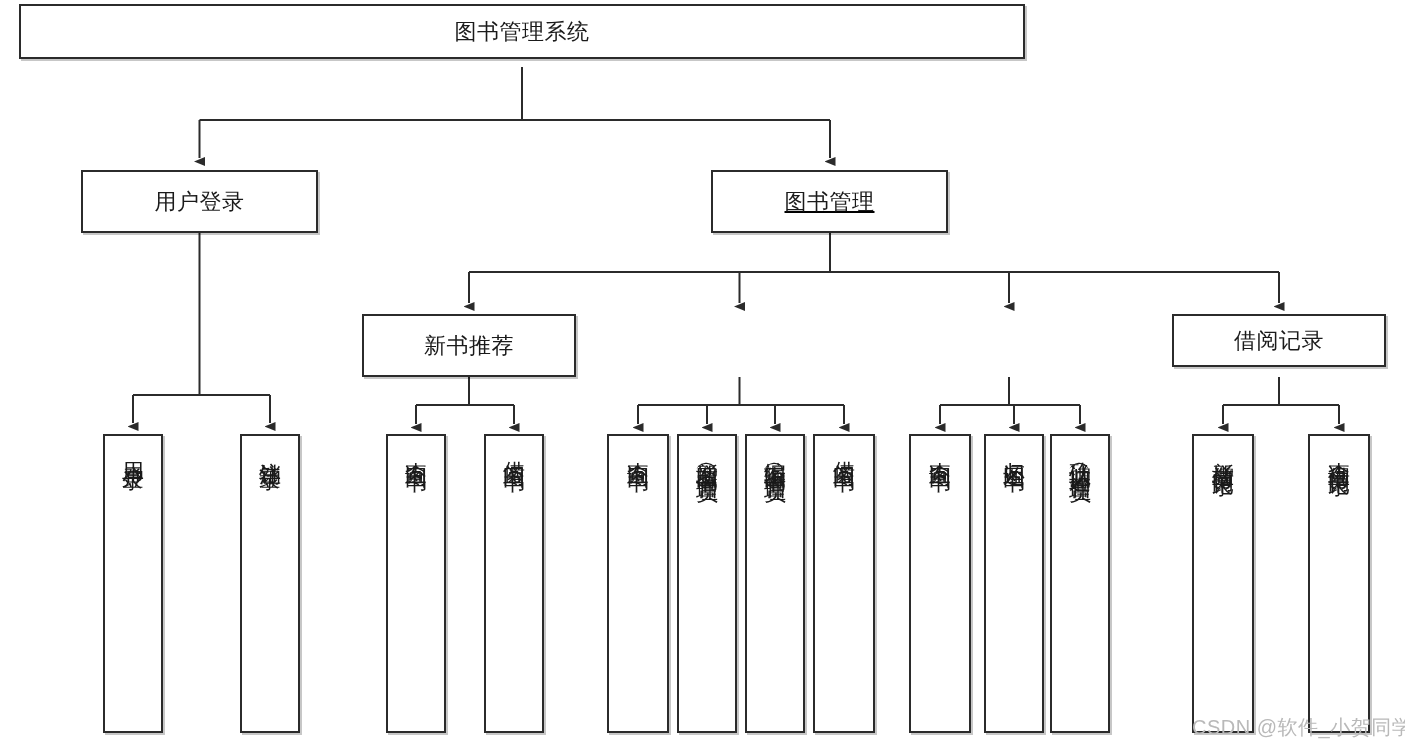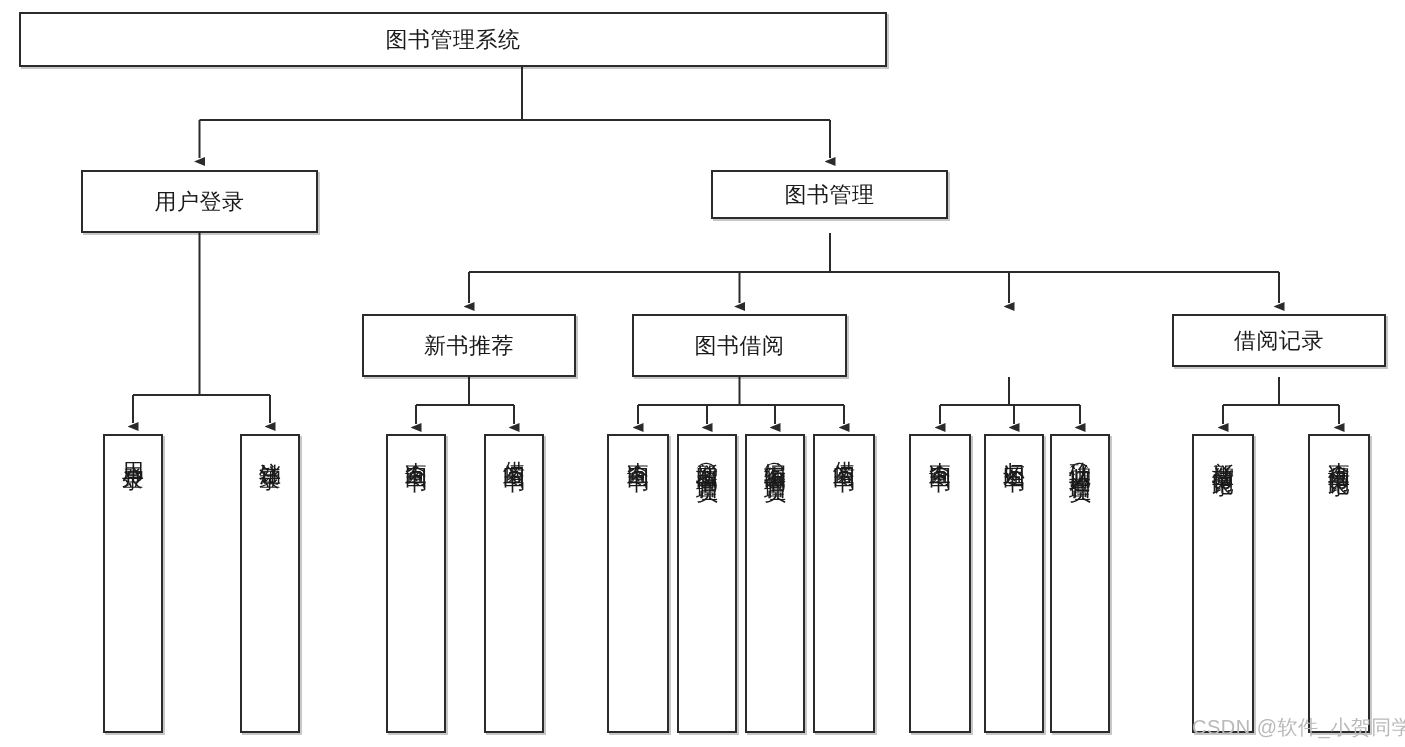--- a/index.html
+++ b/index.html
@@ -114,36 +114,33 @@
       <path d="M1014,405 L1014,424" marker-end="url(#arrowhead)"></path>
       <path d="M1080,405 L1080,424" marker-end="url(#arrowhead)"></path>
 
       <path d="M1279,377 L1279,405"></path>
       <path d="M1223,405 L1339,405"></path>
       <path d="M1223,405 L1223,424" marker-end="url(#arrowhead)"></path>
       <path d="M1339,405 L1339,424" marker-end="url(#arrowhead)"></path>
     </g>
   </svg>
 
-  <div class="node-box" style="left:19px; top:12px; width:868px; height:55px;">
+  <div class="node-box" style="left:19px; top:4px; width:1006px; height:55px;">
     <span class="node-label-h">图书管理系统</span>
   </div>
 
   <div class="node-box" style="left:81px; top:170px; width:237px; height:63px;">
     <span class="node-label-h">用户登录</span>
   </div>
-  <div class="node-box" style="left:711px; top:170px; width:237px; height:49px;">
+  <div class="node-box" style="left:711px; top:170px; width:237px; height:63px;text-decoration:underline;">
     <span class="node-label-h">图书管理</span>
   </div>
 
   <div class="node-box" style="left:362px; top:314px; width:214px; height:63px;text-align:right;">
     <span class="node-label-h">新书推荐</span>
-  </div>
-  <div class="node-box" style="left:632px; top:314px; width:215px; height:63px;">
-    <span class="node-label-h">图书借阅</span>
   </div>
   <div class="node-box" style="left:1172px; top:314px; width:214px; height:53px;">
     <span class="node-label-h">借阅记录</span>
   </div>
 
   <div class="node-box vertical" style="left:103px; top:434px; width:60px; height:299px;">
     <span class="node-label-v">用户登录</span>
   </div>
   <div class="node-box vertical" style="left:240px; top:434px; width:60px; height:299px;">
     <span class="node-label-v">注销登录</span>

